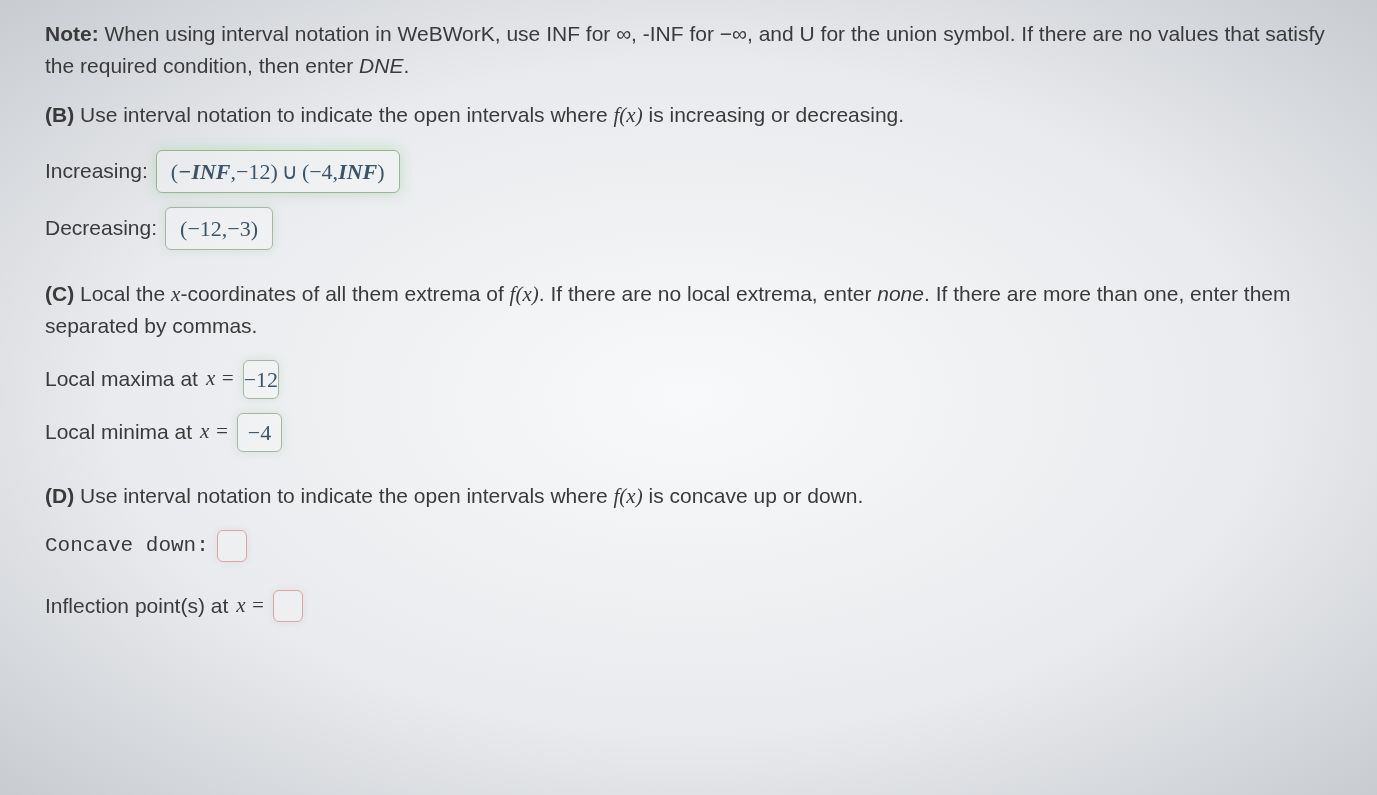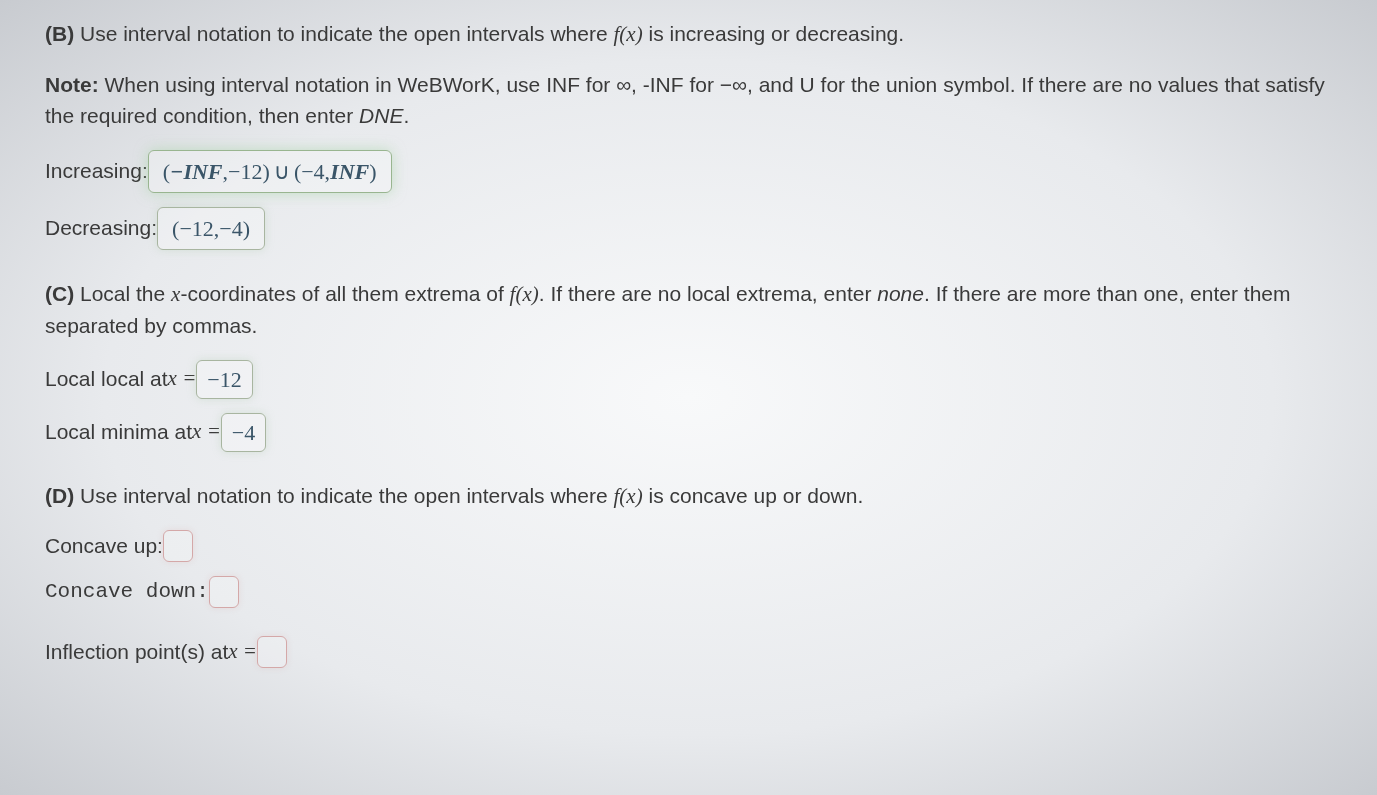--- a/index.html
+++ b/index.html
@@ -25,20 +25,21 @@
       font-family: "Cambria Math", "STIXGeneral", serif;
       font-style: italic;
     }
     .math-var {
       font-family: "Cambria Math", "STIXGeneral", serif;
       font-style: italic;
     }
     .answer-row {
       display: flex;
       align-items: center;
+      gap: 8px;
       margin-bottom: 14px;
       font-size: 21px;
       text-align: right;
     }
     .ans-box {
       display: inline-flex;
       align-items: center;
       padding: 4px 14px;
       border: 1.5px solid #a8b5a0;
       border-radius: 6px;
@@ -67,82 +68,78 @@
       font-family: "Cambria Math", serif;
       font-weight: bold;
     }
   </style>
 </head>
 <body>
 
 <div class="content">
 
   <div class="para">
+    <span class="note-label">Note:</span>
+    <span>When using interval notation in WeBWorK, use INF for ∞, -INF for −∞, and U for the union symbol. If there are no values that satisfy the required condition, then enter</span>
+    <span class="italic">DNE</span><span>.</span>
+  </div>
+
+  <div class="para">
     <span class="part-label">(B)</span>
     <span>Use interval notation to indicate the open intervals where</span>
     <span class="math-fn">f(x)</span>
     <span>is increasing or decreasing.</span>
-  </div>
-
-  <div class="para">
-    <span class="note-label">Note:</span>
-    <span>When using interval notation in WeBWorK, use INF for ∞, -INF for −∞, and U for the union symbol. If there are no values that satisfy the required condition, then enter</span>
-    <span class="italic">DNE</span><span>.</span>
   </div>
 
   <div class="answer-row">
     <span>Increasing:</span>
     <span class="ans-box glow">
       <span style="font-style:normal">(</span>
         <span class="math-italic-roman">−INF</span>
         <span style="font-style:normal">,−12</span>
         <span style="font-style:normal">)</span>
       <span style="padding:0 4px;">∪</span>
       <span style="font-style:normal">(−4,</span>
         <span class="math-italic-roman">INF</span>
         <span style="font-style:normal">)</span>
     </span>
   </div>
 
   <div class="answer-row" style="margin-bottom:28px;">
     <span>Decreasing:</span>
-    <span class="ans-box">(−12,−4)</span>
+    <span class="ans-box">(−12,−3)</span>
   </div>
 
   <div class="para">
     <span class="part-label">(C)</span>
     <span>Local the</span>
     <span class="math-var">x</span><span>-coordinates of all them extrema of</span>
     <span class="math-fn">f(x)</span><span>. If there are no local extrema, enter</span>
     <span class="italic">none</span><span>. If there are more than one, enter them separated by commas.</span>
   </div>
 
   <div class="answer-row">
-    <span>Local local at</span>
+    <span>Local maxima at</span>
     <span class="math-var">x =</span>
-    <span class="ans-box" style="padding:2px 10px;">−12</span>
+    <span class="ans-box" style="padding:2px 0;">−12</span>
   </div>
 
   <div class="answer-row" style="margin-bottom:28px;">
     <span>Local minima at</span>
     <span class="math-var">x =</span>
     <span class="ans-box" style="padding:2px 10px;">−4</span>
   </div>
 
   <div class="para">
     <span class="part-label">(D)</span>
     <span>Use interval notation to indicate the open intervals where</span>
     <span class="math-fn">f(x)</span>
     <span>is concave up or down.</span>
   </div>
 
-  <div class="answer-row">
-    <span>Concave up:</span>
-    <span class="ans-box empty"></span>
-  </div>
 
   <div class="answer-row" style="margin-bottom:28px;font-family:Liberation Mono, monospace;">
     <span>Concave down:</span>
     <span class="ans-box empty"></span>
   </div>
 
 
   <div class="answer-row">
     <span>Inflection point(s) at</span>
     <span class="math-var">x =</span>

